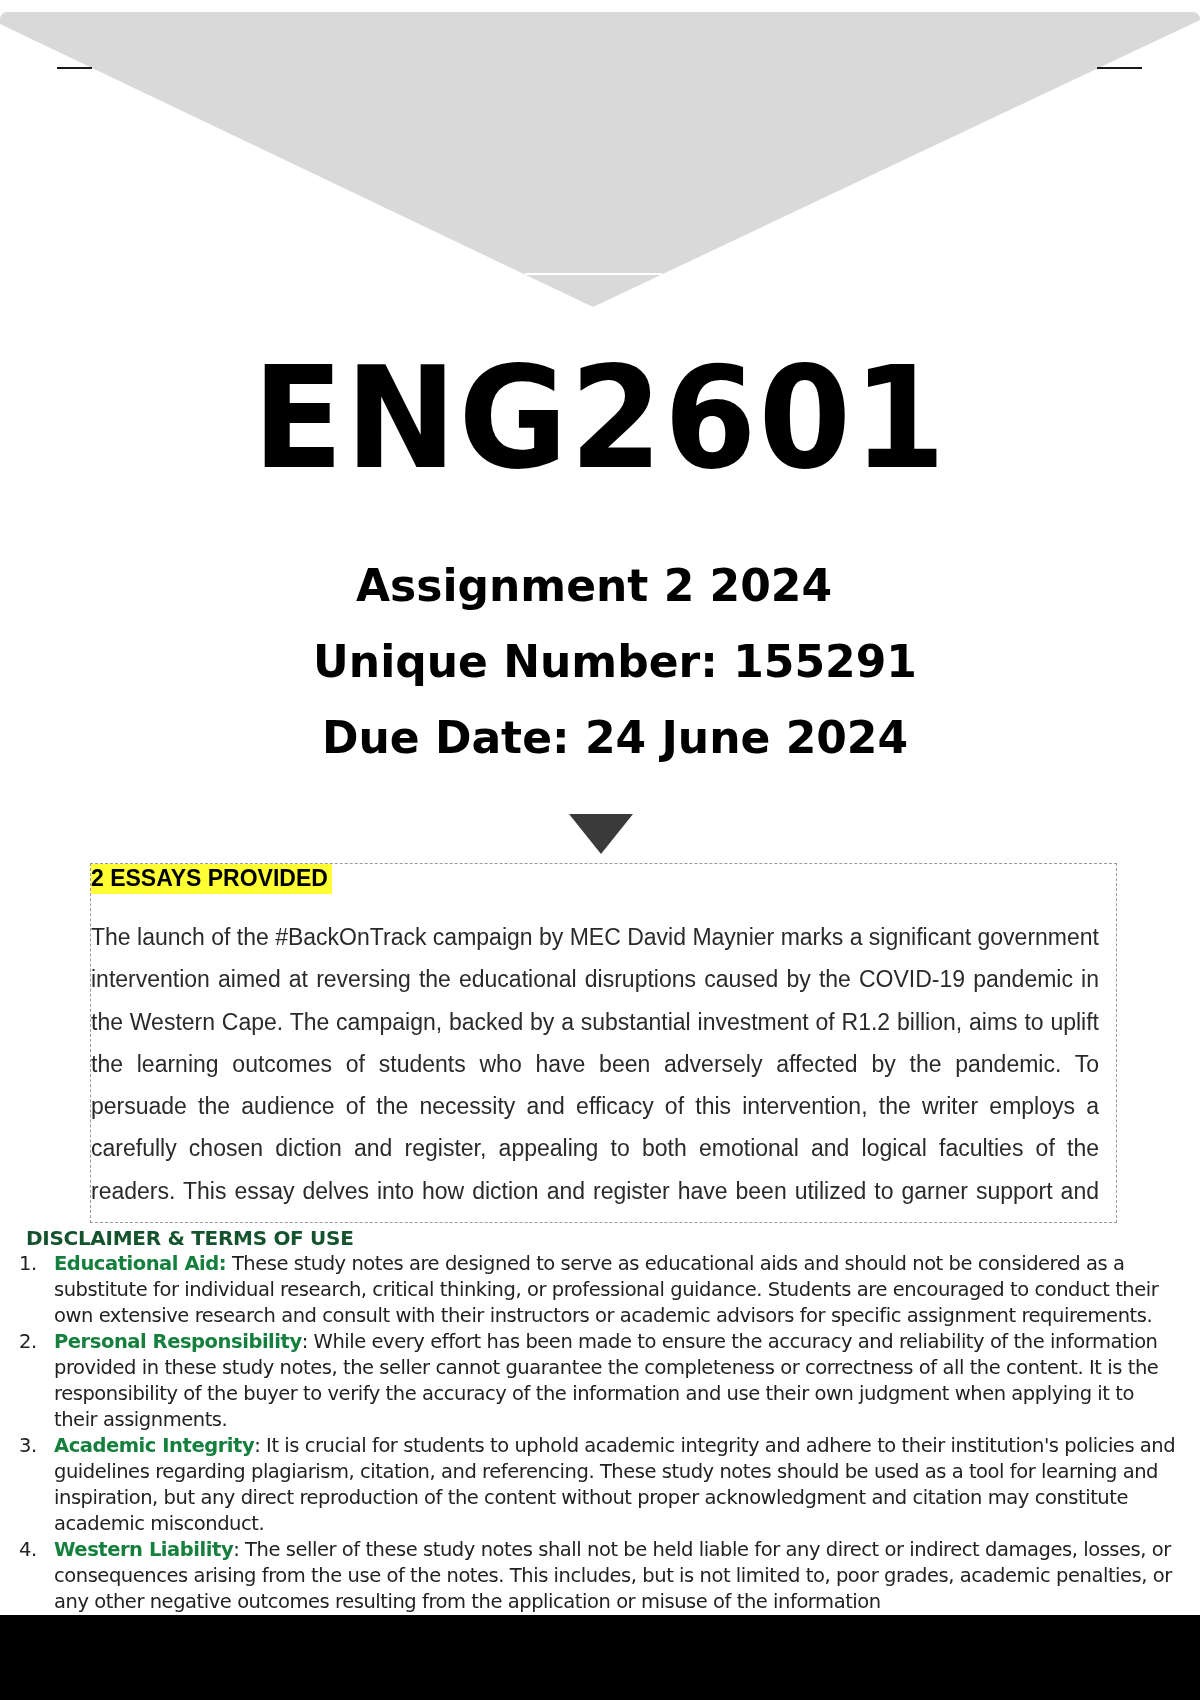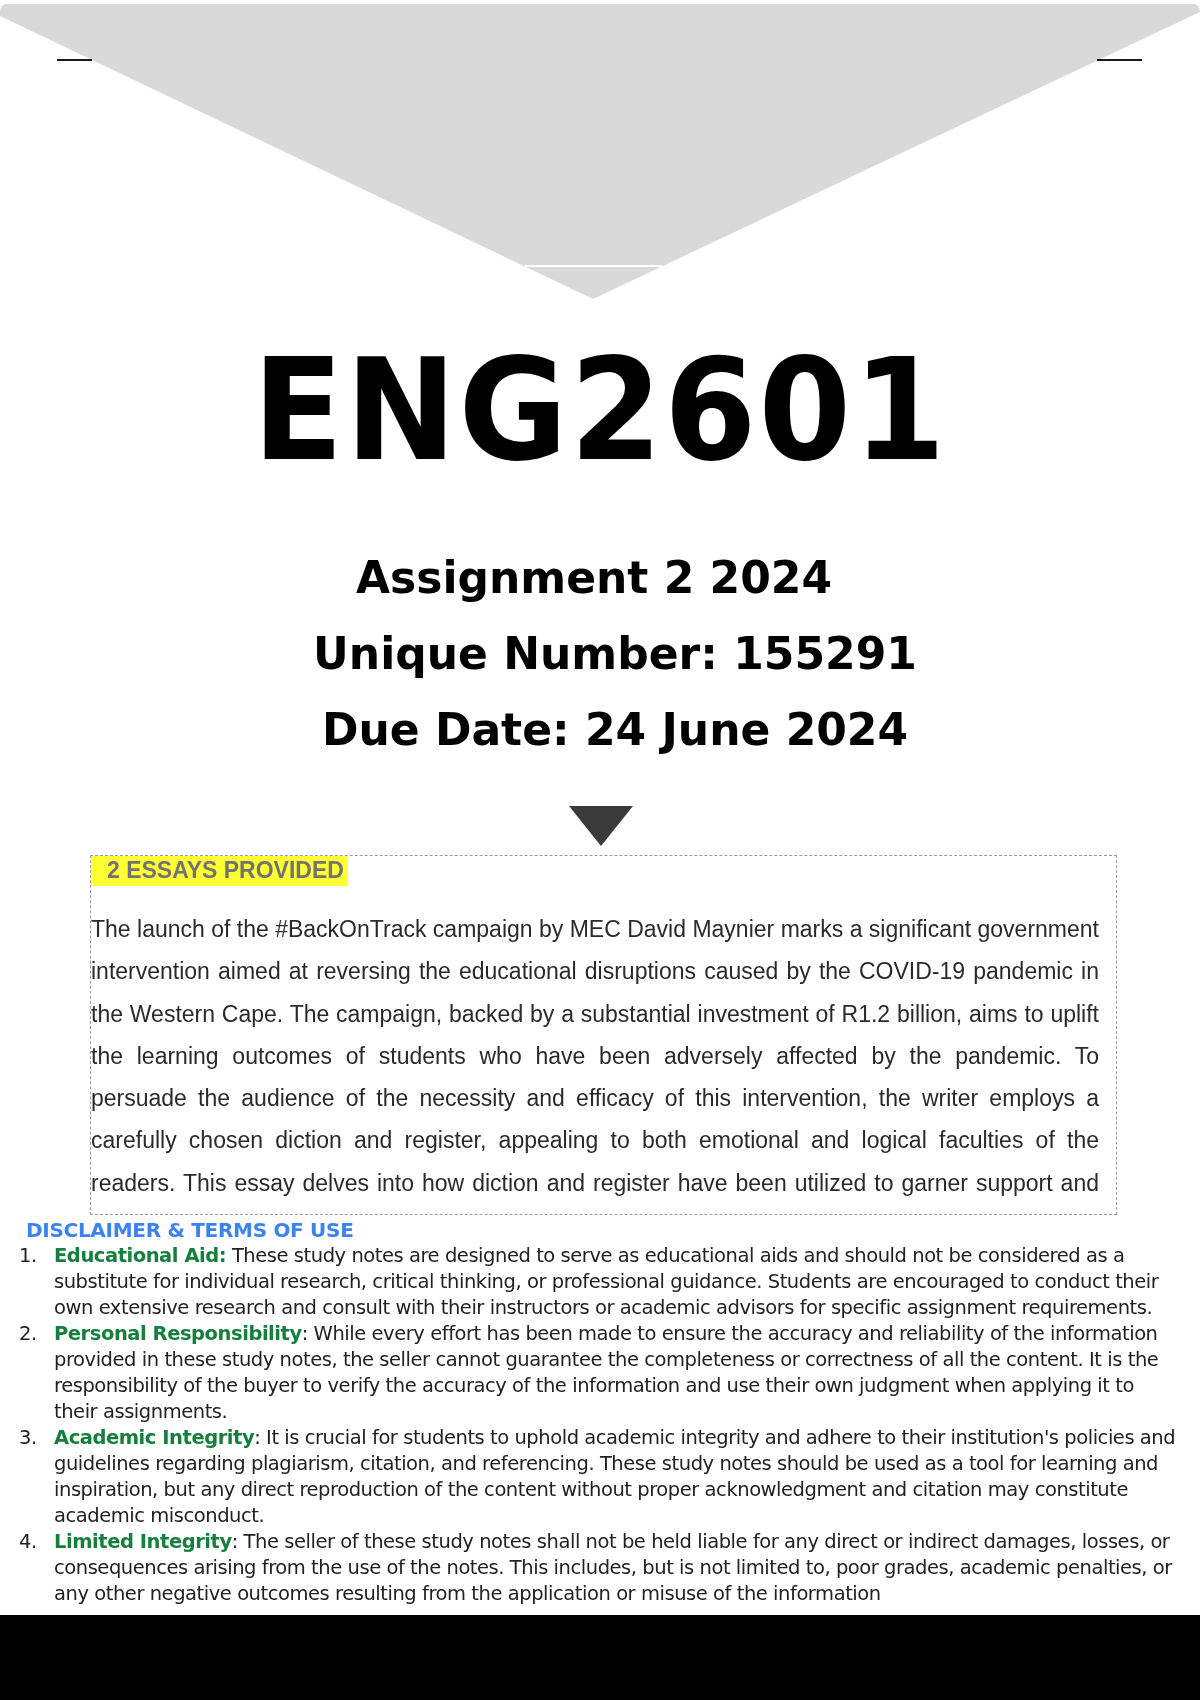--- a/index.html
+++ b/index.html
@@ -1,20 +1,20 @@
 <!DOCTYPE html>
 <html><head>
   <meta charset="utf-8">
   <style>
     html, body { margin: 0; padding: 0; }
     body {
       width: 1200px; height: 1700px; position: relative; overflow: hidden;
       background: #ffffff; font-family: "DejaVu Sans", sans-serif; color: #000;
     }
-    .page { position: absolute; left: 0; top: 4px; width: 1200px; height: 1615px; background: #fff; overflow: hidden; border-radius: 7px; }
+    .page { position: absolute; left: 0; top: 12px; width: 1200px; height: 1615px; background: #fff; overflow: hidden; border-radius: 7px; }
     .banner { position: absolute; left: 0; top: 0; width: 1200px; height: 300px; }
     .corner-dash { position: absolute; top: 55px; height: 2px; width: 35px; background: #1a1a1a; }
     .corner-dash.left { left: 57px; }
     .corner-dash.right { left: 1097px; width: 45px; }
     .course-code {
       position: absolute; left: 0; width: 1200px; top: 332px; text-align: center;
       font-family: "DejaVu Sans", sans-serif; font-weight: bold; font-size: 140px; line-height: 150px;
       letter-spacing: 2px; transform: scaleX(0.95);
     }
     .meta-line {
@@ -26,34 +26,34 @@
     .meta-line.l3 { top: 700px; left: 15px; }
     .down-arrow {
       position: absolute; left: 569px; top: 802px; width: 0; height: 0;
       border-left: 32px solid transparent; border-right: 32px solid transparent; border-top: 40px solid #3a3a3a;
     }
     .essay-box {
       position: absolute; left: 90px; top: 851px; width: 1027px; height: 360px;
       border: 1px dashed #9a9a9a; overflow: hidden; box-sizing: border-box;
     }
     .essay-badge {
-      position: absolute; left: 0; top: -2px; background: #ffff33; padding: 2px 4px 2px 16px;
-      font-family: "Liberation Sans", sans-serif; font-weight: bold; font-size: 23px; line-height: 28px; color: #737373;
+      position: absolute; left: 0; top: -2px; background: #ffff33; padding: 2px 4px 2px 0;
+      font-family: "Liberation Sans", sans-serif; font-weight: bold; font-size: 23px; line-height: 28px; color: #000000;
     }
     .essay-text {
       position: absolute; left: 0; top: 52px; width: 1008px;
       font-family: "Liberation Sans", sans-serif; font-size: 23px; line-height: 42.3px;
       text-align: justify; color: #2a2a2a;
     }
     .disclaimer {
       position: absolute; left: 0; top: 1213px; width: 1200px;
       font-family: "DejaVu Sans", sans-serif; font-size: 19.5px; line-height: 26px; color: #222;
     }
     .disclaimer-title {
-      position: absolute; left: 26px; top: 0; font-weight: bold; font-size: 20px; letter-spacing: -0.3px; color: #3b82f6;
+      position: absolute; left: 26px; top: 0; font-weight: bold; font-size: 20px; letter-spacing: -0.3px; color: #14532d;
     }
     .terms { position: absolute; left: 0; top: 26px; width: 1200px; margin: 0; padding: 0; list-style: none; }
     .term { position: relative; padding-left: 54px; padding-right: 20px; letter-spacing: -0.45px; }
     .term-num { position: absolute; left: 19px; top: 0; }
     .term-head { font-weight: bold; color: #15803d; }
     .bottom-bar { position: absolute; left: 0; top: 1615px; width: 1200px; height: 85px; background: #000; }
   </style>
 </head>
 <body>
 
@@ -88,19 +88,19 @@
       <li class="term">
         <span class="term-num">2.</span>
         <span class="term-head">Personal Responsibility</span><span>: While every effort has been made to ensure the accuracy and reliability of the information provided in these study notes, the seller cannot guarantee the completeness or correctness of all the content. It is the responsibility of the buyer to verify the accuracy of the information and use their own judgment when applying it to their assignments.</span>
       </li>
       <li class="term">
         <span class="term-num">3.</span>
         <span class="term-head">Academic Integrity</span><span>: It is crucial for students to uphold academic integrity and adhere to their institution's policies and guidelines regarding plagiarism, citation, and referencing. These study notes should be used as a tool for learning and inspiration, but any direct reproduction of the content without proper acknowledgment and citation may constitute academic misconduct.</span>
       </li>
       <li class="term">
         <span class="term-num">4.</span>
-        <span class="term-head">Limited Integrity</span><span>: The seller of these study notes shall not be held liable for any direct or indirect damages, losses, or consequences arising from the use of the notes. This includes, but is not limited to, poor grades, academic penalties, or any other negative outcomes resulting from the application or misuse of the information</span>
+        <span class="term-head">Western Liability</span><span>: The seller of these study notes shall not be held liable for any direct or indirect damages, losses, or consequences arising from the use of the notes. This includes, but is not limited to, poor grades, academic penalties, or any other negative outcomes resulting from the application or misuse of the information</span>
       </li>
     </ol>
   </div>
 </div>
 
 <div class="bottom-bar"></div>
 
 </body></html>

